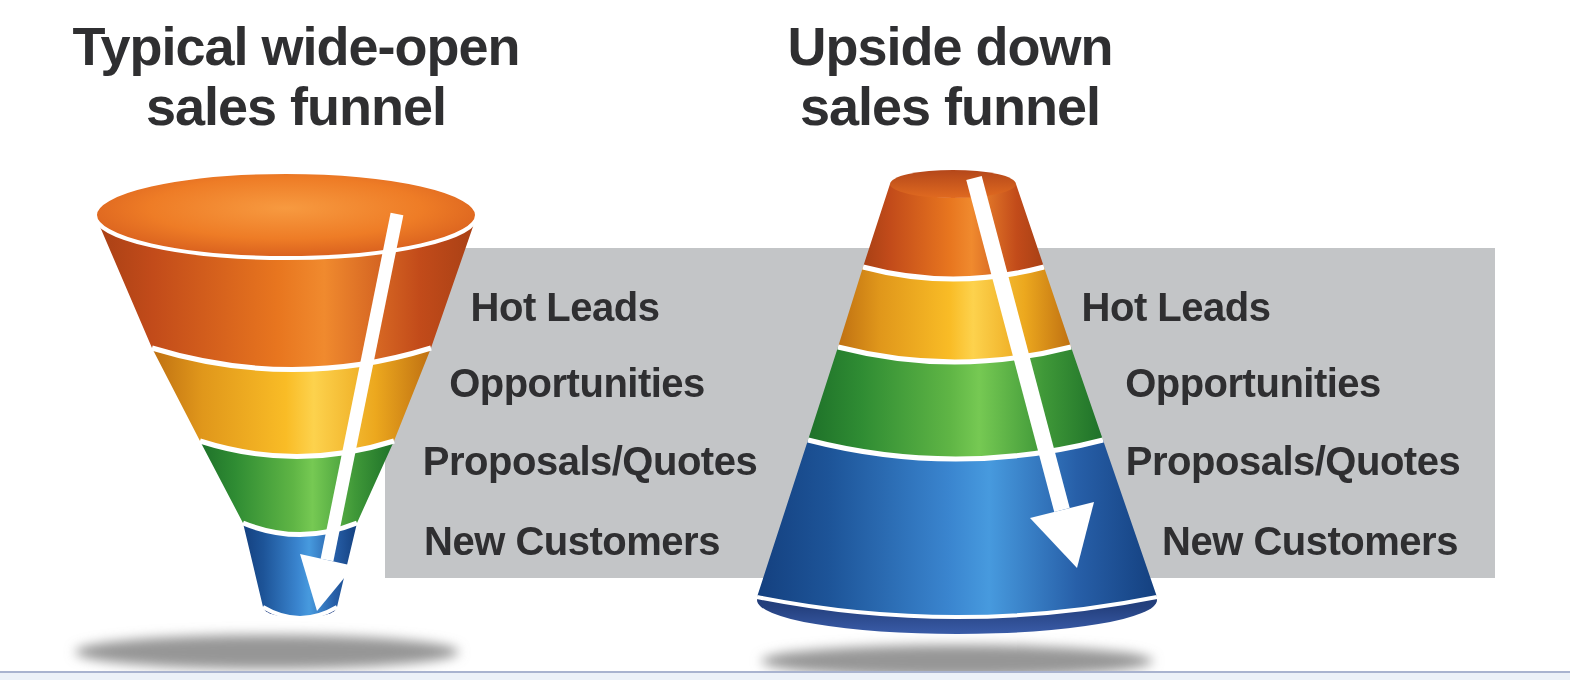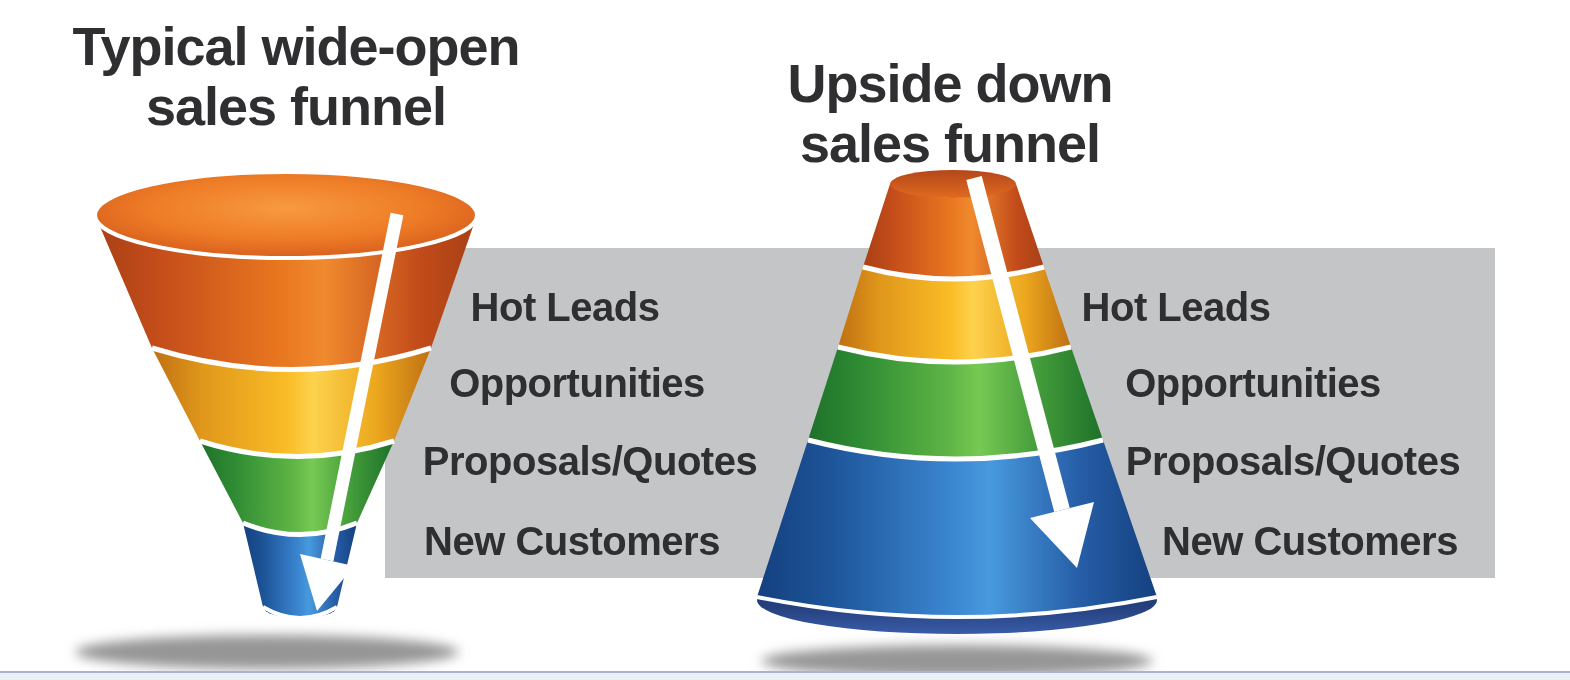--- a/index.html
+++ b/index.html
@@ -127,21 +127,21 @@
         <path d="M974,178 L1062,510" stroke="#ffffff" stroke-width="16" fill="none"></path>
         <polygon points="1077,568 1094,502 1030,518"></polygon>
       </g>
     </g>
   </svg>
 
   <div class="title" style="left:296px;top:16px;">
     <div>Typical wide-open</div>
     <div>sales funnel</div>
   </div>
-  <div class="title" style="left:950px;top:16px;margin-top:37px;">
+  <div class="title" style="left:950px;top:16px;">
     <div>Upside down</div>
     <div>sales funnel</div>
   </div>
 
   <div class="stage-label" style="left:565px;top:285px;">Hot Leads</div>
   <div class="stage-label" style="left:577px;top:361px;">Opportunities</div>
   <div class="stage-label" style="left:590px;top:439px;">Proposals/Quotes</div>
   <div class="stage-label" style="left:572px;top:519px;">New Customers</div>
 
   <div class="stage-label" style="left:1176px;top:285px;">Hot Leads</div>

